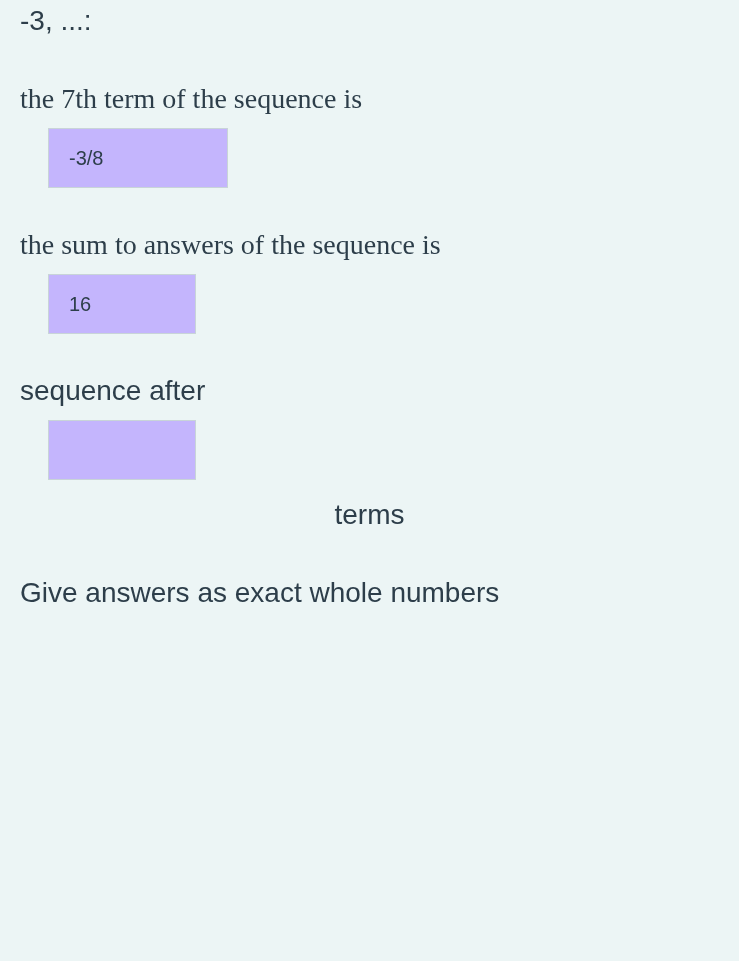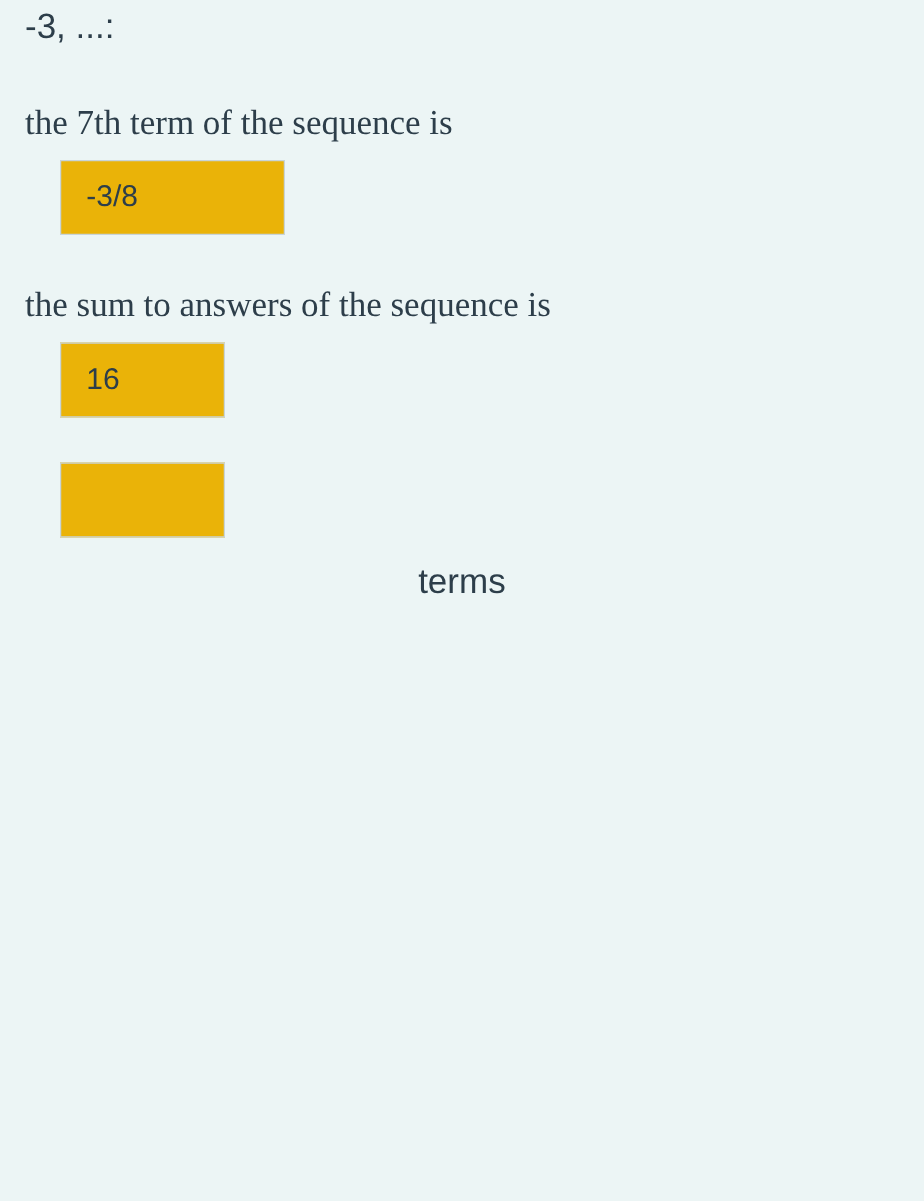--- a/index.html
+++ b/index.html
@@ -21,31 +21,31 @@
     }
     .prompt-text {
       margin-bottom: 8px;
       font-family: Liberation Serif, serif;
     }
     .input-row {
       margin-left: 28px;
       margin-bottom: 36px;
     }
     input[type="text"] {
-      background-color: #eab308;
+      background-color: #c4b5fd;
       border: 1px solid #c8d4d8;
       padding: 14px 20px;
-      font-size: 24px;
+      font-size: 20px;
       font-family: inherit;
       color: #2d3e4a;
       width: 180px;
       height: 60px;
     }
     input[type="text"].narrow {
-      width: 132px;
+      width: 148px;
     }
     .multiline-prompt {
       margin-bottom: 8px;
     }
     .after-terms {
       margin-top: 14px;
       margin-bottom: 36px;
       text-align: center;
     }
     .instructions {
@@ -67,22 +67,24 @@
 </div>
 
 <div class="prompt-text">
   <span>the sum to answers of the sequence is</span>
 </div>
 <div class="input-row">
   <input type="text" class="narrow" value="16" style="">
 </div>
 
 <div class="multiline-prompt">
+  <div>sequence after</div>
 </div>
 <div class="input-row" style="margin-bottom:0;">
   <input type="text" class="narrow" value="" style="">
 </div>
 <div class="after-terms">
   <span>terms</span>
 </div>
 
 <div class="instructions">
+  <div>Give answers as exact whole numbers</div>
 </div>
 
 </body></html>

